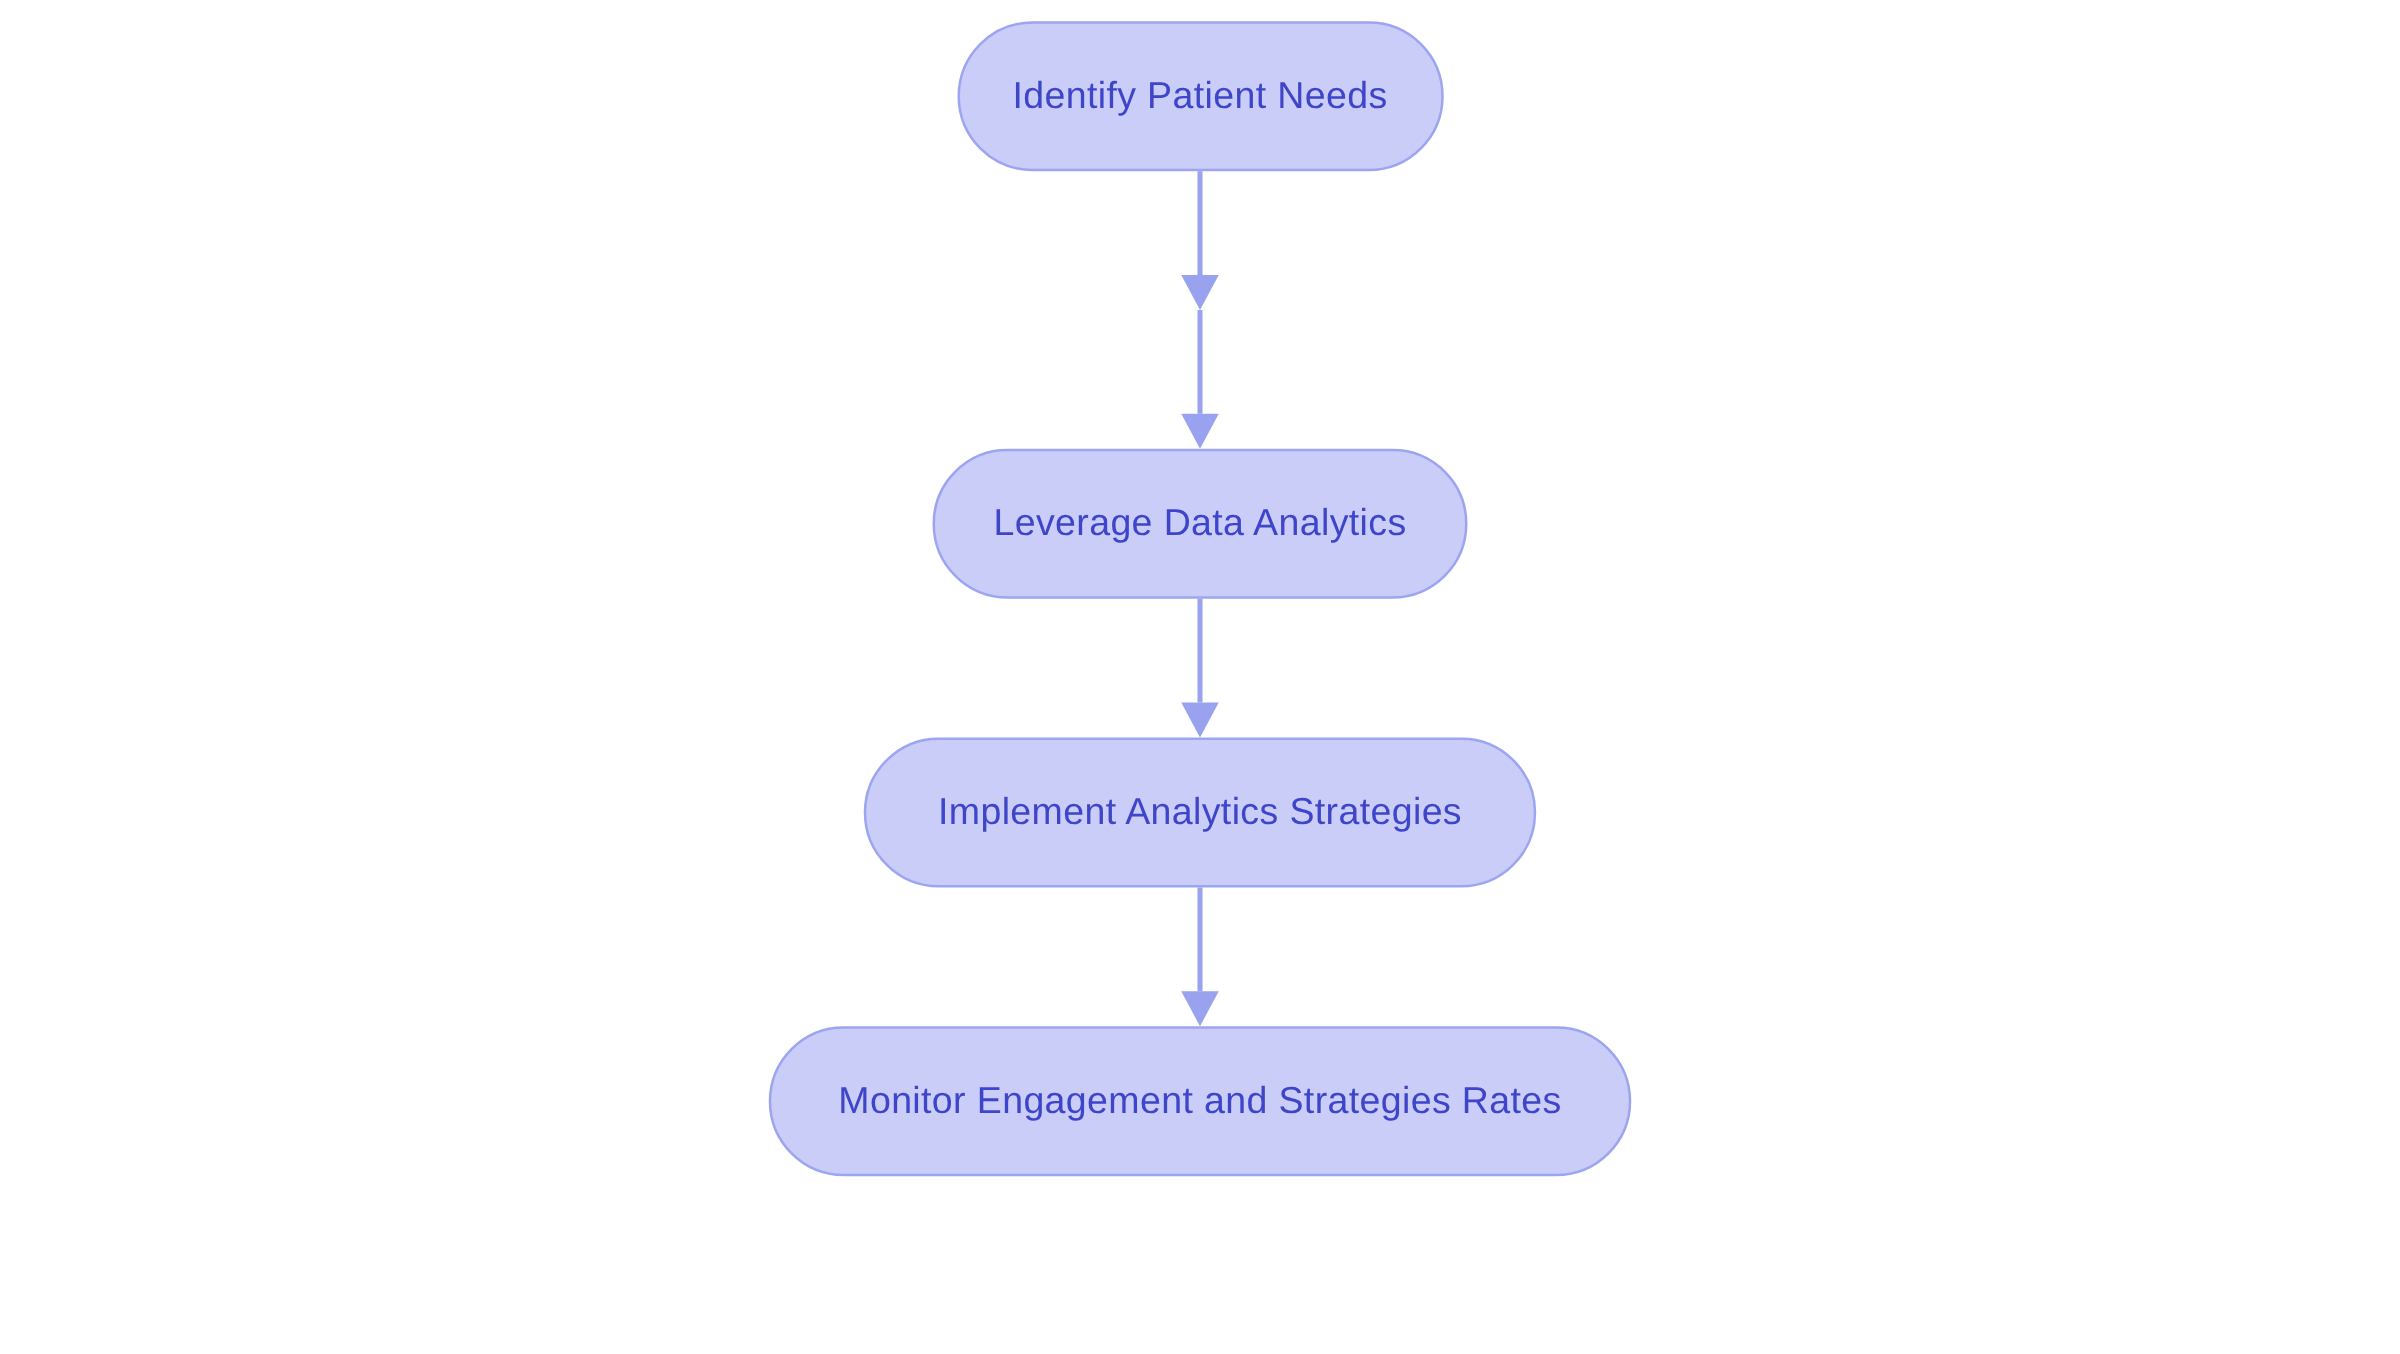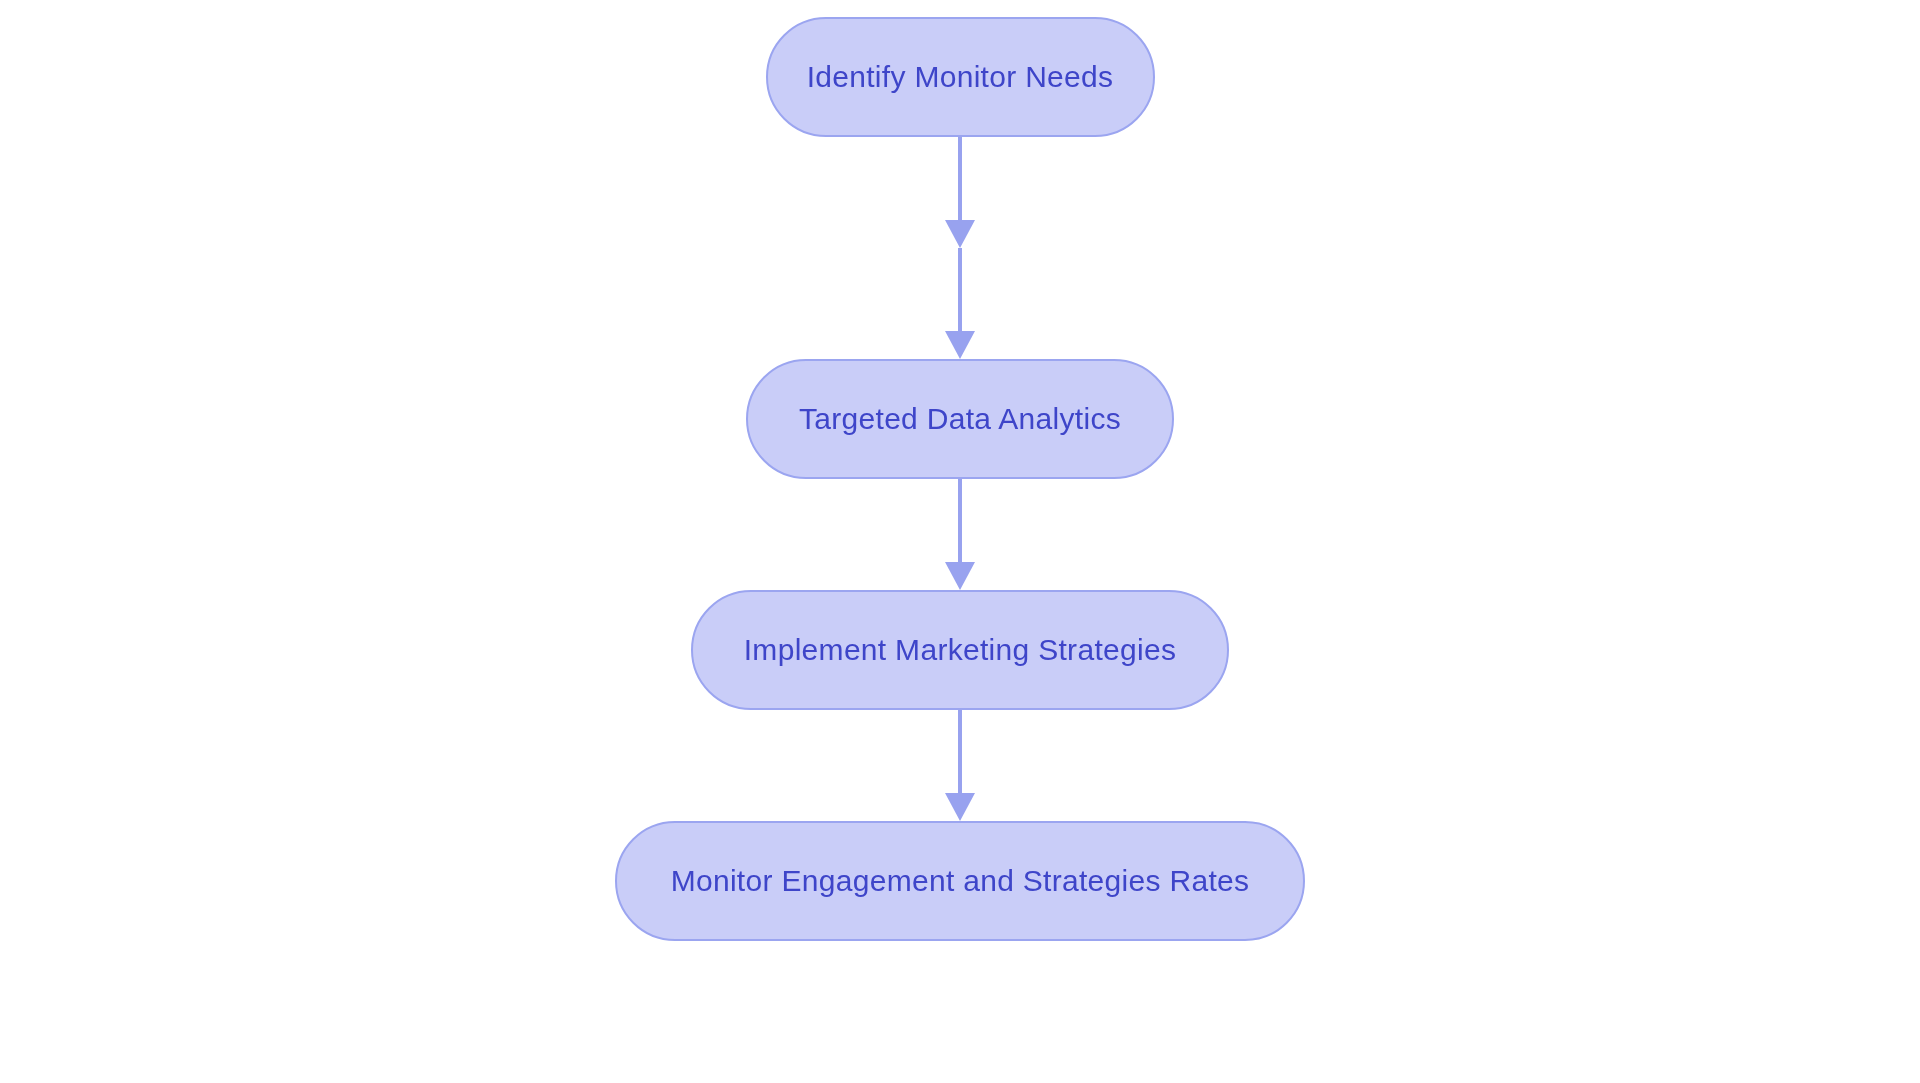--- a/index.html
+++ b/index.html
@@ -61,45 +61,45 @@
     border-right: 15px solid transparent;
     border-top: 28px solid var(--arrow-color, #98a2ef);
   }
 </style>
 </head>
 <body style="background: rgb(255, 255, 255);">
 
 <div class="canvas">
 
   <div class="node" style="width:389px">
-    <span class="node-label">Identify Monitor Needs</span>
+    <span class="node-label">Identify Patient Needs</span>
   </div>
 
   <div class="arrow">
     <div class="arrow-line"></div>
     <div class="arrow-head"></div>
   </div>
 
 
   <div class="arrow">
     <div class="arrow-line"></div>
     <div class="arrow-head"></div>
   </div>
 
   <div class="node" style="width:428px">
-    <span class="node-label">Targeted Data Analytics</span>
+    <span class="node-label">Leverage Data Analytics</span>
   </div>
 
   <div class="arrow">
     <div class="arrow-line"></div>
     <div class="arrow-head"></div>
   </div>
 
   <div class="node" style="width:538px">
-    <span class="node-label">Implement Marketing Strategies</span>
+    <span class="node-label">Implement Analytics Strategies</span>
   </div>
 
   <div class="arrow">
     <div class="arrow-line"></div>
     <div class="arrow-head"></div>
   </div>
 
   <div class="node" style="width:690px">
     <span class="node-label">Monitor Engagement and Strategies Rates</span>
   </div>

